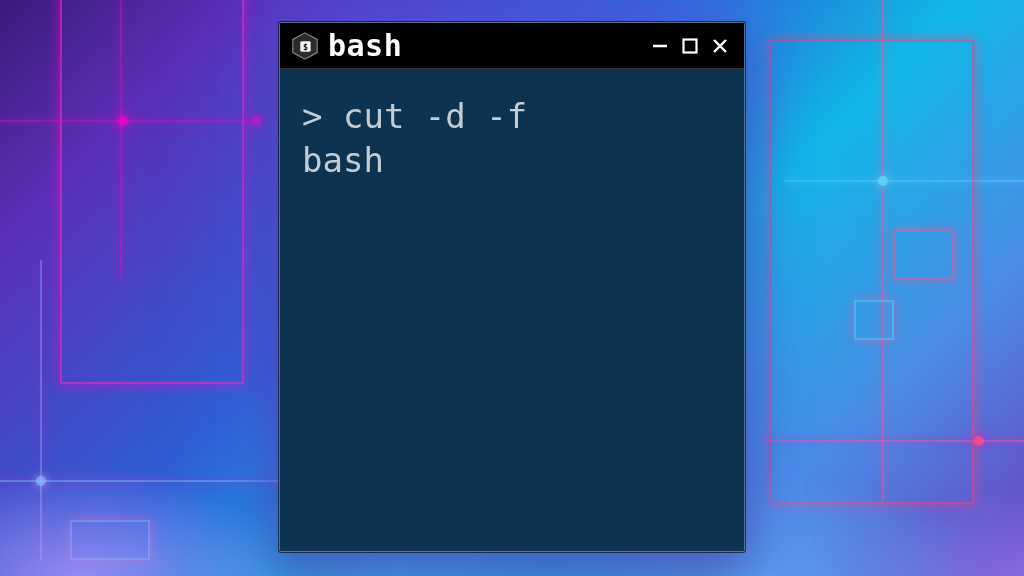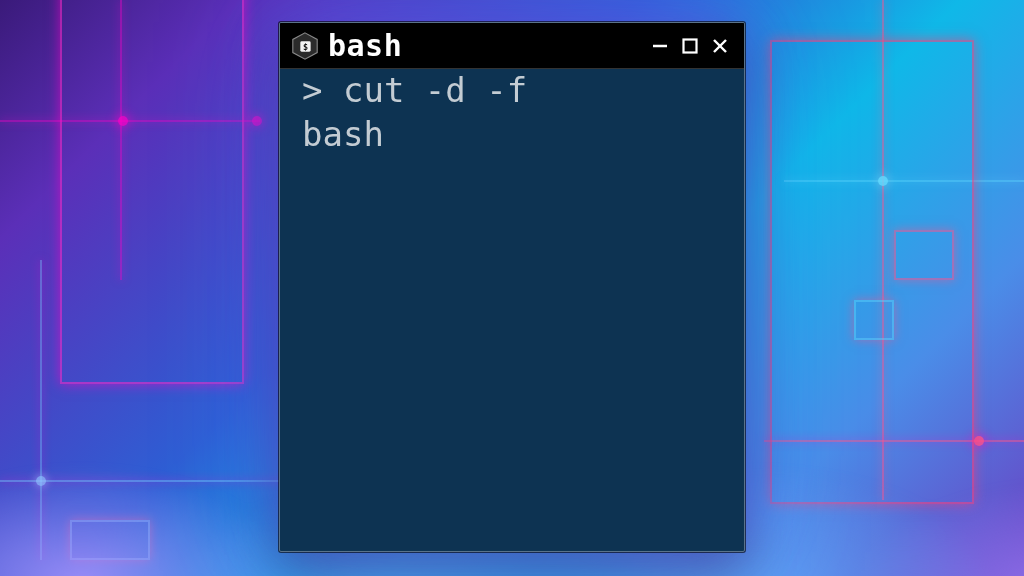--- a/index.html
+++ b/index.html
@@ -143,21 +143,21 @@
       width: 20px;
       height: 20px;
       display: flex;
       align-items: center;
       justify-content: center;
       cursor: pointer;
     }
     .win-btn svg { width: 18px; height: 18px; }
 
     .terminal-body {
-      padding: 0 22px;
+      padding: 26px 22px;
       color: #bcc5cc;
       font-family: "DejaVu Sans Mono", Consolas, monospace;
       font-size: 34px;
       line-height: 1.28;
       letter-spacing: 0px;
       white-space: pre-wrap;
       word-break: break-word;
     }
     .prompt { color: #c3ccd3; }
     .cmd { color: #c3ccd3; }

